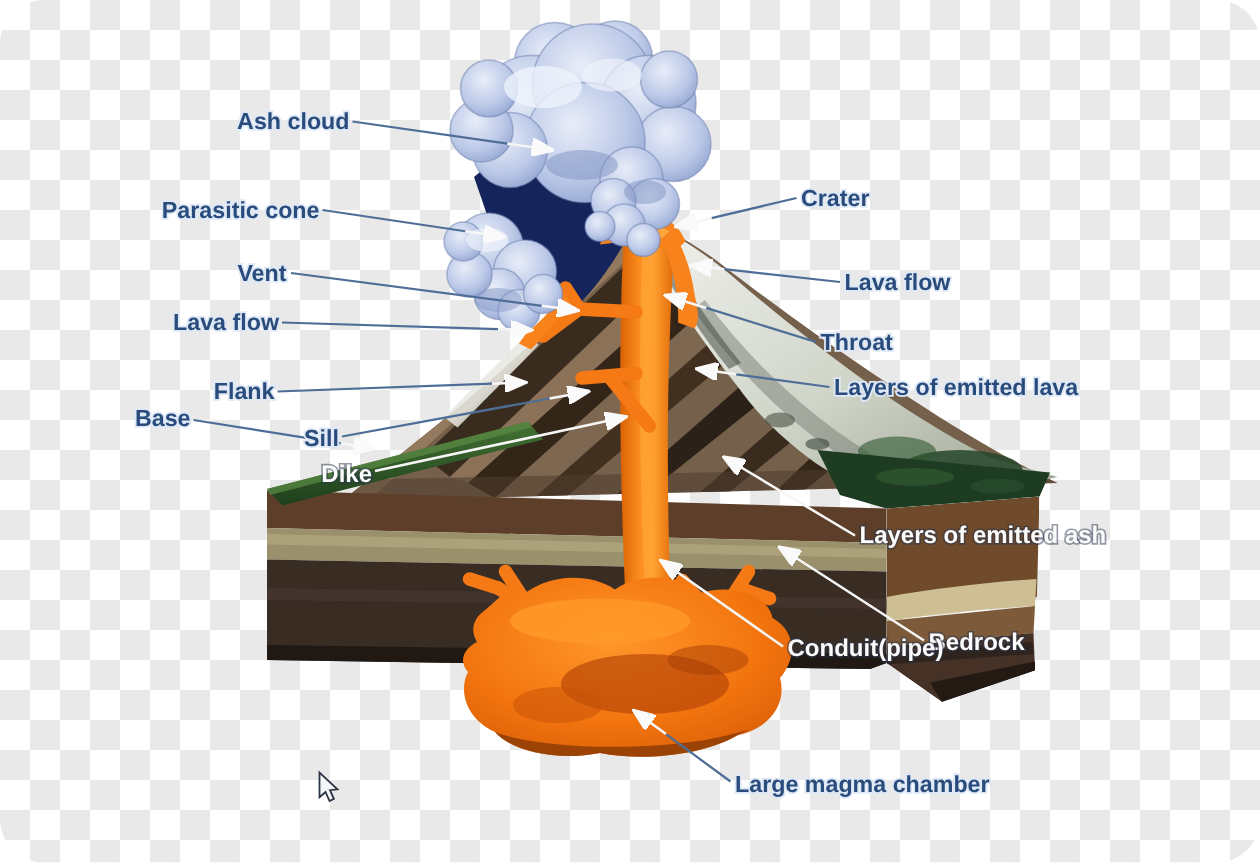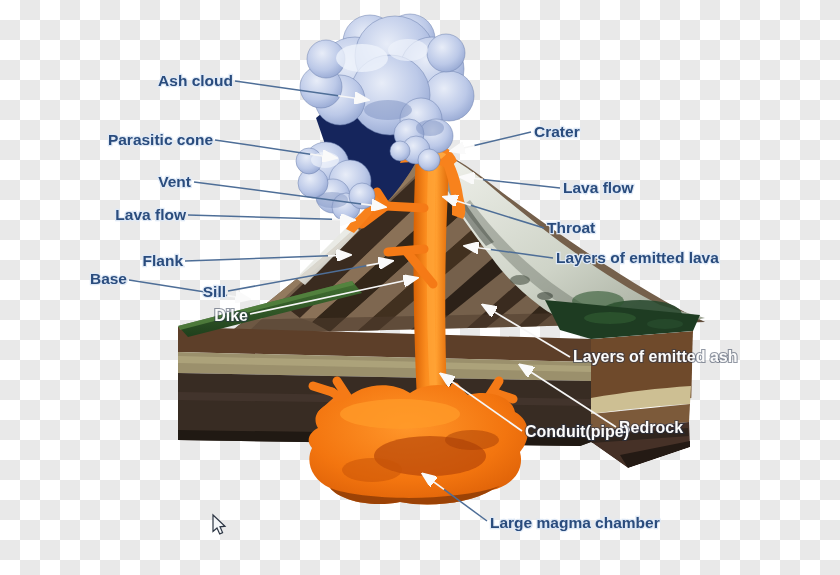--- a/index.html
+++ b/index.html
@@ -7,20 +7,21 @@
     position:relative;
     width:840px;height:575px;
     overflow:hidden;
     font-family:"Liberation Sans", sans-serif;
     background-color:#ffffff;
     background-image:
       linear-gradient(45deg,#e9e9e9 25%,transparent 25%,transparent 75%,#e9e9e9 75%),
       linear-gradient(45deg,#e9e9e9 25%,#ffffff 25%,#ffffff 75%,#e9e9e9 75%);
     background-size:40px 40px;
     background-position:0 0,20px 20px;
+    border-radius:29px;
   }
   svg{position:absolute;left:0;top:0;}
   text{font-family:"Liberation Sans", sans-serif;font-weight:bold;}
   .lbl-navy{fill:#2a4c7d;stroke:#dfe9f6;stroke-width:2.4px;paint-order:stroke;}
   .lbl-white{fill:#fbfbfb;stroke:rgba(40,52,76,0.5);stroke-width:2.2px;paint-order:stroke;}
 </style>
 </head>
 <body>
 
 <div class="stage">

